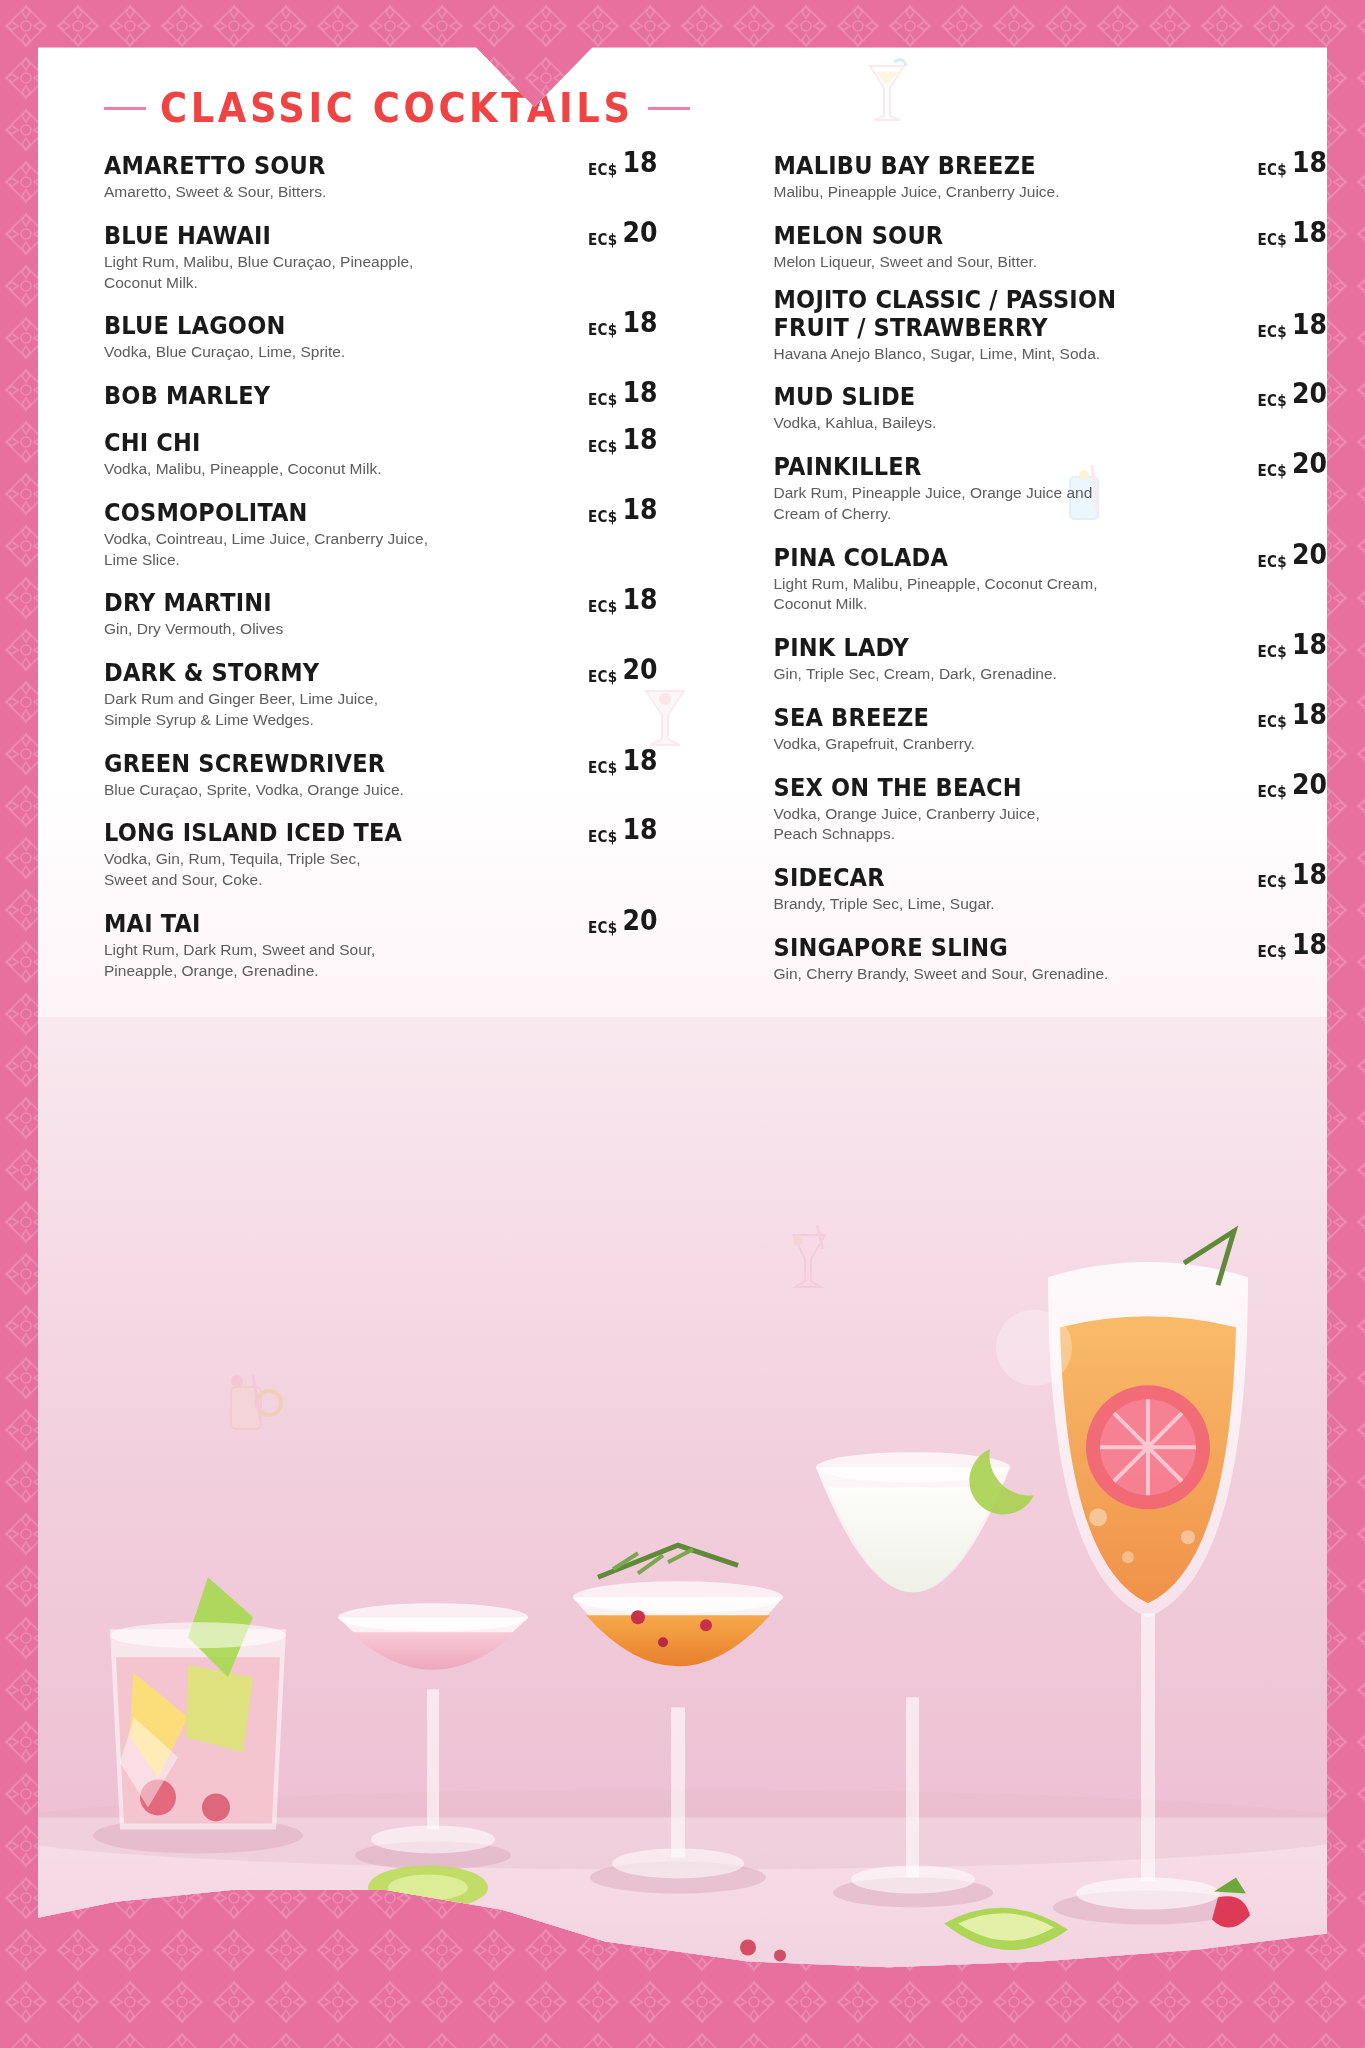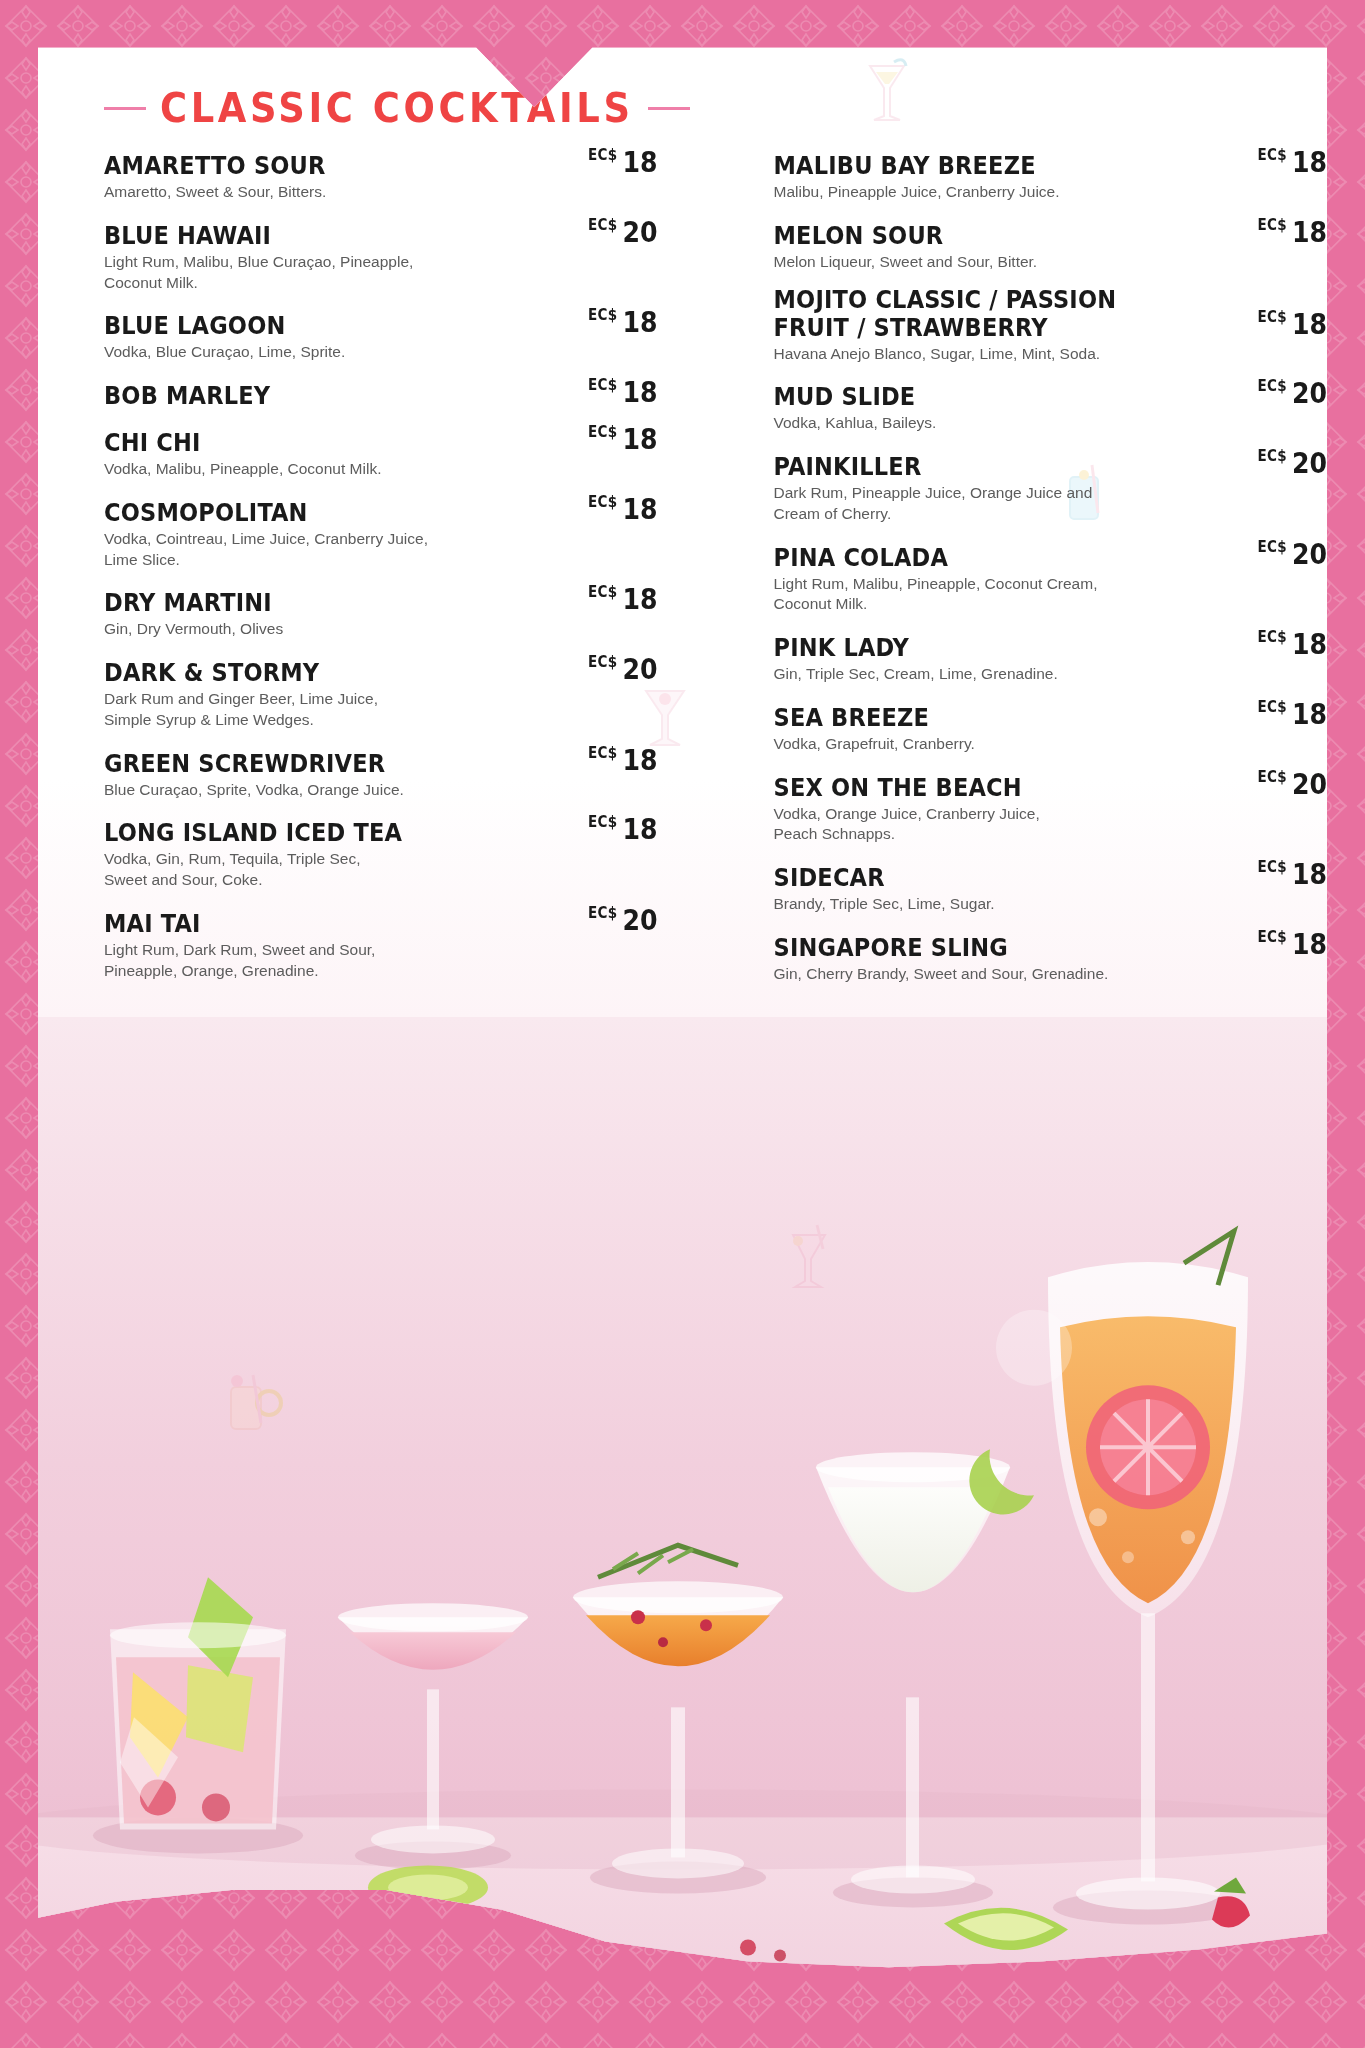--- a/index.html
+++ b/index.html
@@ -93,21 +93,21 @@
     font-family: "DejaVu Sans Condensed", "Liberation Sans", sans-serif;
     font-size: 25px;
     font-weight: 700;
     color: #1a1a1a;
     letter-spacing: 0.2px;
     line-height: 1.12;
     text-transform: uppercase;
   }
   .price {
     white-space: nowrap;
-    display: flex; align-items: flex-start; gap: 5px;
+    display: flex; align-items: flex-end; gap: 5px;
     flex: 0 0 auto;
     padding-bottom: 1px;
   }
   .price .cur {
     font-family: "DejaVu Sans Condensed", "Liberation Sans", sans-serif;
     font-size: 15px; font-weight: 700; color: #1a1a1a; letter-spacing: .3px;
   }
   .price .amt {
     font-family: "DejaVu Sans Condensed", "Liberation Sans", sans-serif;
     font-size: 28px; font-weight: 700; color: #1a1a1a;
@@ -503,21 +503,21 @@
           </div>
 
           <div class="item">
             <div class="item-row">
               <div class="item-name">PINK LADY</div>
               <div class="price">
                 <span class="cur">EC$</span>
                 <span class="amt">18</span>
               </div>
             </div>
-            <div class="item-desc">Gin, Triple Sec, Cream, Lime, Grenadine.</div>
+            <div class="item-desc">Gin, Triple Sec, Cream, Dark, Grenadine.</div>
           </div>
 
           <div class="item">
             <div class="item-row">
               <div class="item-name">SEA BREEZE</div>
               <div class="price">
                 <span class="cur">EC$</span>
                 <span class="amt">18</span>
               </div>
             </div>

